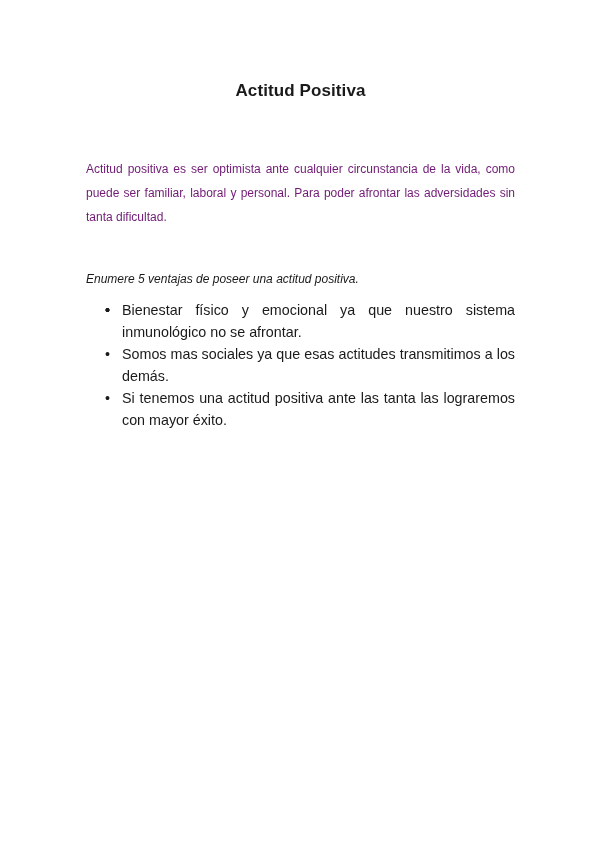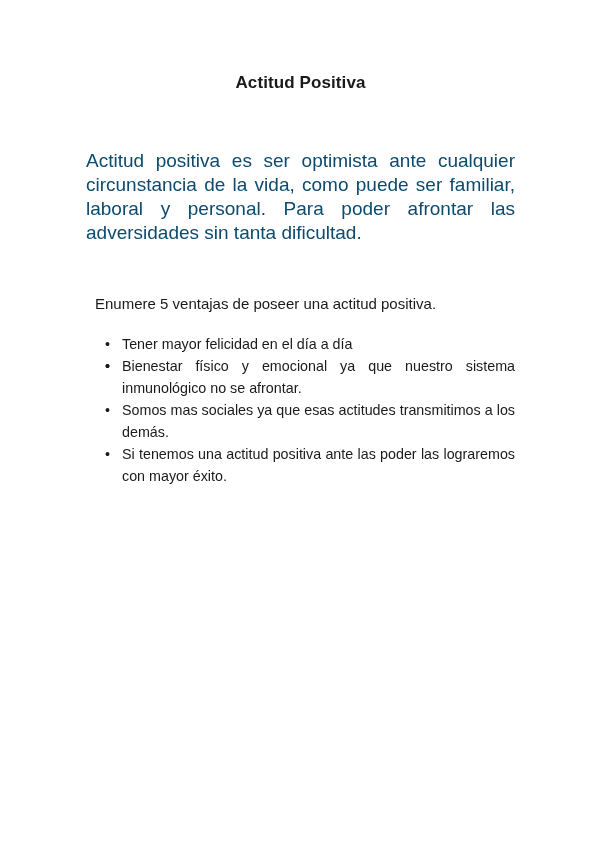--- a/index.html
+++ b/index.html
@@ -20,52 +20,53 @@
     position: relative;
     width: 600px;
     height: 849px;
     background: #ffffff;
     box-sizing: border-box;
   }
 
   .doc-body {
     position: absolute;
     left: 86px;
-    top: 0;
+    top: 8px;
     width: 429px;
   }
 
   .doc-title {
     margin: 0;
     padding-top: 70px;
     text-align: center;
     font-size: 17px;
     font-weight: bold;
     line-height: 26px;
     letter-spacing: 0.1px;
     color: #1a1a1a;
   }
 
   .intro-paragraph {
     margin: 0;
     padding-top: 53px;
-    font-size: 19px;
+    font-size: 12px;
     line-height: 24px;
     text-align: justify;
     text-justify: inter-word;
-    color: #0c4a6e;
+    color: #701a75;
   }
 
   .prompt-line {
-    margin: 9px;
+    margin: 0;
     padding-top: 38px;
-    font-size: 15px;
+    font-size: 12px;
     line-height: 24px;
     text-align: left;
     color: #1a1a1a;
+    font-style: italic;
   }
 
   .advantages-list {
     margin: 0;
     padding: 8px 0 0 0;
     list-style: none;
   }
 
   .advantage-item {
     position: relative;
@@ -99,33 +100,32 @@
 
     <h1 class="doc-title">Actitud Positiva</h1>
 
     <p class="intro-paragraph">Actitud positiva es ser optimista ante cualquier circunstancia de la vida, como puede ser familiar, laboral y personal. Para poder afrontar las adversidades sin tanta dificultad.</p>
 
     <p class="prompt-line">Enumere 5 ventajas de poseer una actitud positiva.</p>
 
     <ul class="advantages-list">
       <li class="advantage-item single-line">
         <span class="bullet-dot">•</span>
-        <span>Tener mayor felicidad en el día a día</span>
       </li>
       <li class="advantage-item">
         <span class="bullet-dot">•</span>
       </li>
       <li class="advantage-item">
         <span class="bullet-dot">•</span>
         <span>Bienestar físico y emocional ya que nuestro sistema inmunológico no se afrontar.</span>
       </li>
       <li class="advantage-item">
         <span class="bullet-dot">•</span>
         <span>Somos mas sociales ya que esas actitudes transmitimos a los demás.</span>
       </li>
       <li class="advantage-item">
         <span class="bullet-dot">•</span>
-        <span>Si tenemos una actitud positiva ante las poder las lograremos con mayor éxito.</span>
+        <span>Si tenemos una actitud positiva ante las tanta las lograremos con mayor éxito.</span>
       </li>
     </ul>
 
   </div>
 </div>
 
 </body></html>

